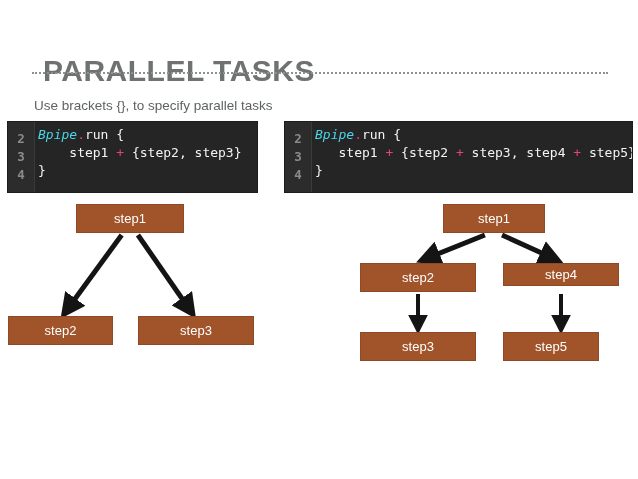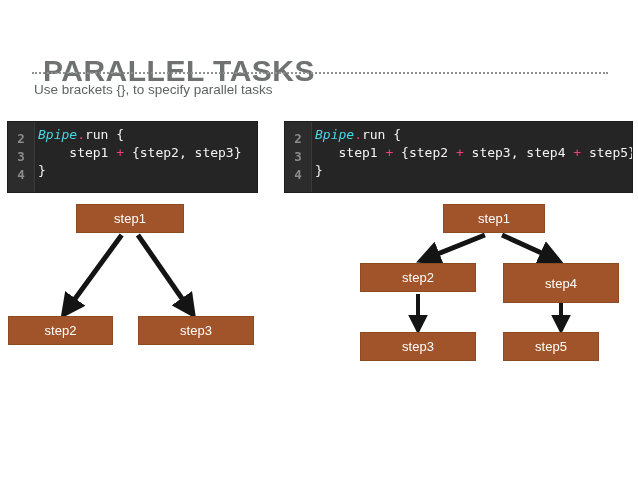--- a/index.html
+++ b/index.html
@@ -23,21 +23,21 @@
     margin-top:18px;
   }
   #title-divider{
     position:absolute;
     left:32px; top:72px;
     width:576px; height:2px;
     border-top:2px dotted #8d9190;
   }
   #slide-subtitle{
     position:absolute;
-    left:34px; top:82px;
+    left:34px; top:98px;
     font-size:13.5px;
     color:#5e6362;
     white-space:nowrap;
   }
 
   
   .code-block{
     position:absolute;
     background:#252525;
     overflow:hidden;
@@ -162,21 +162,21 @@
       <span>step3</span>
     </div>
   </div>
 <div class="diagram" id="diagram-right">
     <div class="node" style="left: 443px; top: 204px; width: 102px; height: 29px; background: rgb(161, 84, 42); color: rgb(255, 255, 255);">
       <span>step1</span>
     </div>
     <div class="node" style="left: 360px; top: 263px; width: 116px; height: 29px; background: rgb(161, 84, 42); color: rgb(255, 255, 255);">
       <span>step2</span>
     </div>
-    <div class="node" style="left: 503px; top: 263px; width: 116px; height: 40px; background: rgb(161, 84, 42); color: rgb(255, 255, 255);">
+    <div class="node" style="left: 503px; top: 263px; width: 116px; height: 23px; background: rgb(161, 84, 42); color: rgb(255, 255, 255);">
       <span>step4</span>
     </div>
     <div class="node" style="left: 360px; top: 332px; width: 116px; height: 29px; background: rgb(161, 84, 42); color: rgb(255, 255, 255);">
       <span>step3</span>
     </div>
     <div class="node" style="left: 503px; top: 332px; width: 96px; height: 29px; background: rgb(161, 84, 42); color: rgb(255, 255, 255);">
       <span>step5</span>
     </div>
   </div>
 

